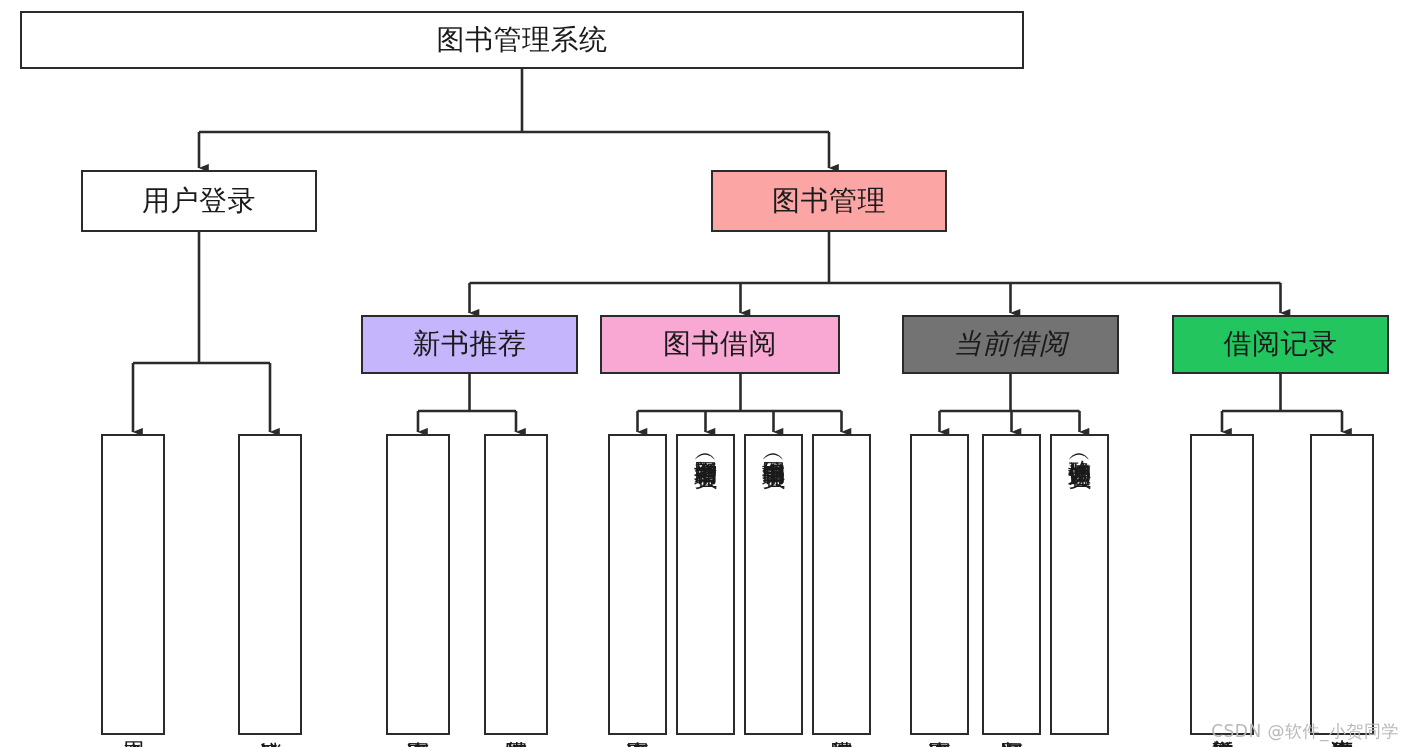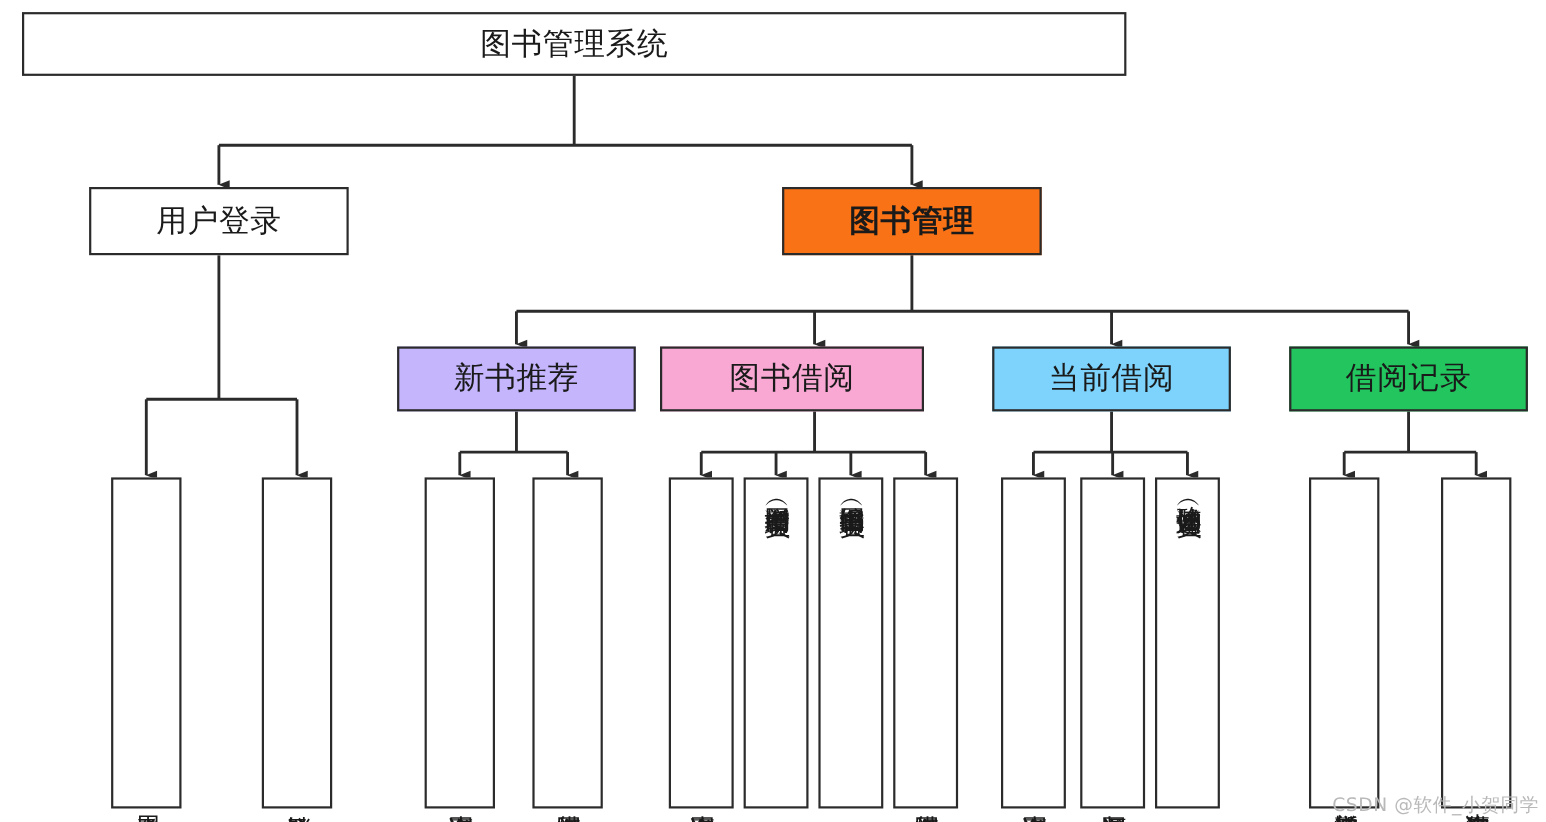--- a/index.html
+++ b/index.html
@@ -116,24 +116,24 @@
         <path d="M1280.5,374 L1280.5,411"></path>
         <path d="M1222,411 L1342,411"></path>
         <path d="M1222,411 L1222,432" marker-end="url(#arrowhead)"></path>
         <path d="M1342,411 L1342,432" marker-end="url(#arrowhead)"></path>
       </g>
   </svg>
 
   <div id="node-layer">
       <div class="node node-h" style="left: 20px; top: 11px; width: 1004px; height: 58px; border-color: rgb(43, 43, 43); background: rgb(255, 255, 255); color: rgb(26, 26, 26);">图书管理系统</div>
       <div class="node node-h" style="left: 81px; top: 170px; width: 236px; height: 62px; border-color: rgb(43, 43, 43); background: rgb(255, 255, 255); color: rgb(26, 26, 26);">用户登录</div>
-      <div class="node node-h" style="left: 711px; top: 170px; width: 236px; height: 62px; border-color: rgb(43, 43, 43); background: #f97316; color: rgb(26, 26, 26); font-weight: bold;">图书管理</div>
+      <div class="node node-h" style="left: 711px; top: 170px; width: 236px; height: 62px; border-color: rgb(43, 43, 43); background: #fca5a5; color: rgb(26, 26, 26);">图书管理</div>
       <div class="node node-h" style="left: 361px; top: 315px; width: 217px; height: 59px; border-color: rgb(43, 43, 43); background: #c4b5fd; color: rgb(26, 26, 26);">新书推荐</div>
       <div class="node node-h" style="left: 600px; top: 315px; width: 240px; height: 59px; border-color: rgb(43, 43, 43); background: #f9a8d4; color: rgb(26, 26, 26);">图书借阅</div>
-      <div class="node node-h" style="left: 902px; top: 315px; width: 217px; height: 59px; border-color: rgb(43, 43, 43); background: #7dd3fc; color: rgb(26, 26, 26);">当前借阅</div>
+      <div class="node node-h" style="left: 902px; top: 315px; width: 217px; height: 59px; border-color: rgb(43, 43, 43); background: #737373; color: rgb(26, 26, 26); font-style: italic;">当前借阅</div>
       <div class="node node-h" style="left: 1172px; top: 315px; width: 217px; height: 59px; border-color: rgb(43, 43, 43); background: #22c55e; color: rgb(26, 26, 26);">借阅记录</div>
       <div class="node node-v" style="left: 101px; top: 434px; width: 64px; height: 301px; border-color: rgb(43, 43, 43); background: rgb(255, 255, 255); color: rgb(26, 26, 26);">
         <span class="vlabel">用户登录</span>
       </div>
       <div class="node node-v" style="left: 238px; top: 434px; width: 64px; height: 301px; border-color: rgb(43, 43, 43); background: rgb(255, 255, 255); color: rgb(26, 26, 26);">
         <span class="vlabel">注销登录</span>
       </div>
       <div class="node node-v" style="left: 386px; top: 434px; width: 64px; height: 301px; border-color: rgb(43, 43, 43); background: rgb(255, 255, 255); color: rgb(26, 26, 26);">
         <span class="vlabel">查询图书</span>
       </div>

